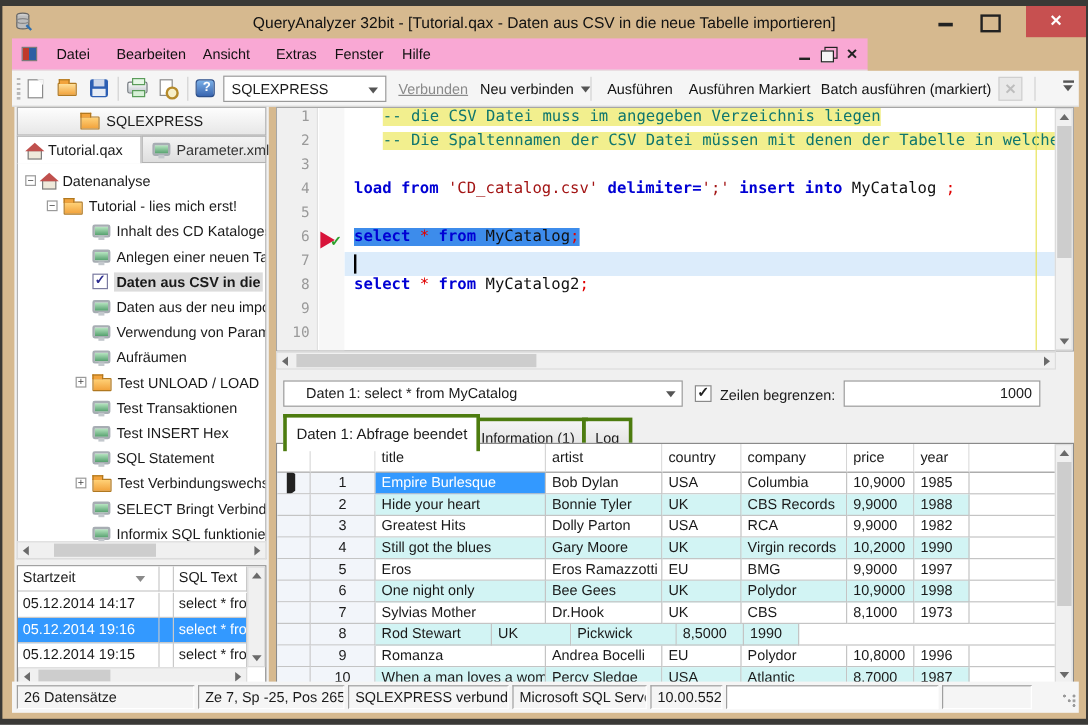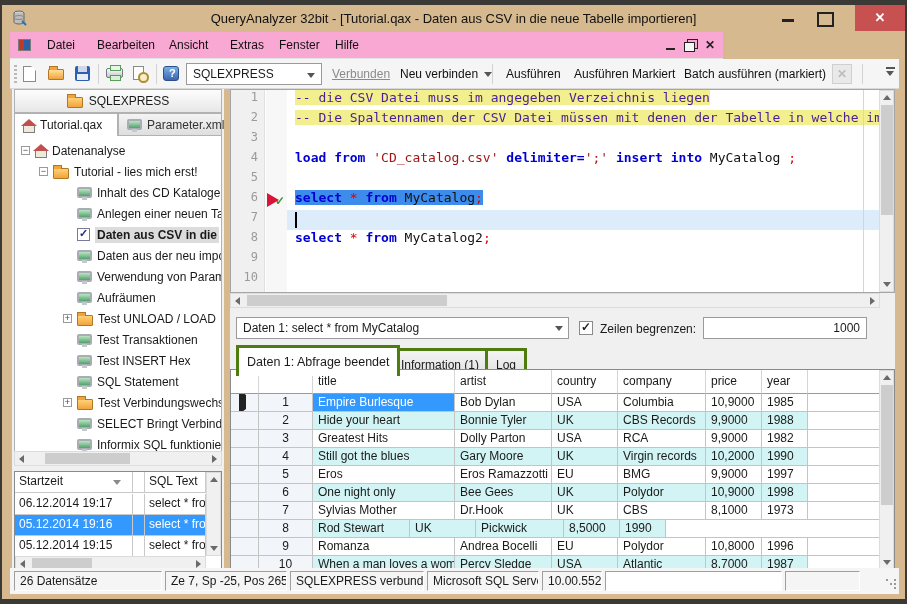--- a/index.html
+++ b/index.html
@@ -109,33 +109,33 @@
   #hist-hscroll { left:0; bottom:0; width:191px; height:14px; border-top:1px solid #dcdcdc; }
 
   
   #rightpane { position:absolute; left:228px; top:84px; width:665px; height:482px; background:#f0f0f0; }
   #editor { position:absolute; left:0; top:0; width:665px; height:204px; background:#fff; border:1px solid #a6a6a6; overflow:hidden; }
   #gutter { position:absolute; left:0; top:0; width:34px; height:100%; background:#f0f0f0; border-right:1px solid #e0e0e0; }
   #markers { position:absolute; left:35px; top:0; width:21px; height:100%; background:#f7f7f7; }
   .gnum { height:20px; line-height:20px; text-align:right; padding-right:6px; color:#9a9a9a; font:12px "DejaVu Sans Mono", monospace; }
   #code { position:absolute; left:56px; top:0; width:593px; height:100%; overflow:hidden; }
   .cl { position:absolute; left:0; width:100%; height:20px; line-height:20px; font:13px "DejaVu Sans Mono", monospace; white-space:pre; padding-left:8px; }
-  .cm { background:#f2ef8e; color:#4c1d95; }
+  .cm { background:#f2ef8e; color:#0f766e;margin-left:24px; }
   .kw { color:#0000d4; font-weight:bold; } .st { color:#a31515; } .op { color:#e00000; } .id { color:#111; }
   #line6-sel { display:inline-block; background:#3d8ceb; }
   #line7 { background:#dcecfb; }
   #caret { position:absolute; left:8px; top:2px; width:2px; height:16px; background:#000; }
   #margin-line { position:absolute; left:632px; top:0; width:1px; height:100%; background:#e8e45a; }
   #ed-vscroll { position:absolute; right:0; top:0; width:15px; height:202px; border-left:1px solid #dcdcdc; }
   #ed-hscroll { position:absolute; left:0; top:204px; width:650px; height:15px; }
   #flag { position:absolute; left:1px; top:103px; width:0; height:0; border-top:7px solid transparent; border-bottom:7px solid transparent; border-left:12px solid #d8143a; }
   #flag-check { position:absolute; left:9px; top:104px; color:#2ca02c; font-weight:bold; font-size:12px; }
 
   
-  #ds-combo { position:absolute; left:6px; top:228px; width:333px; height:22px; background:#fff; border:1px solid #9a9a9a; line-height:20px; padding-left:6px; overflow:hidden; white-space:nowrap; }
+  #ds-combo { position:absolute; left:6px; top:228px; width:333px; height:22px; background:#fff; border:1px solid #9a9a9a; line-height:20px; padding-left:18px; overflow:hidden; white-space:nowrap; }
   #ds-combo .arrow { position:absolute; right:5px; top:8px; border-left:4px solid transparent; border-right:4px solid transparent; border-top:5px solid #555; }
   #limit-check { position:absolute; left:349px; top:232px; width:14px; height:14px; background:#fff; border:1px solid #8a8a8a; }
   #limit-check::before { content:"✓"; position:absolute; left:1px; top:-2px; font-weight:bold; font-size:12px; color:#222; }
   #limit-label { position:absolute; left:370px; top:230px; line-height:20px; }
   #limit-input { position:absolute; left:473px; top:228px; width:164px; height:22px; background:#fff; border:1px solid #9a9a9a; line-height:20px; text-align:right; padding-right:6px; }
 
   
   .rtab { position:absolute; display:flex; align-items:center; padding:14px 8px; border:3px solid #4d7c0f; white-space:nowrap; }
   #rtab-0 { left:6px; top:256px; height:24px; background:#fff; border-bottom:none; z-index:2; font-size:12.5px; }
   #rtab-1 { left:160px; top:259px; height:21px; background:linear-gradient(#f4f4f4,#dedede); }
@@ -325,21 +325,21 @@
     </div>
 
     <div id="history">
       <div class="h-row hdr" style="top:0">
         <div class="h-cell hc-time">Startzeit</div>
         <div class="h-cell hc-mid"></div>
         <div class="h-cell hc-sql">SQL Text</div>
       </div>
       <span class="h-sort"></span>
       <div class="h-row" style="top:22px">
-        <div class="h-cell hc-time">06.12.2014 19:17</div>
+        <div class="h-cell hc-time">05.12.2014 14:17</div>
         <div class="h-cell hc-mid"></div>
         <div class="h-cell hc-sql">select * from M</div>
       </div>
       <div class="h-row sel" style="top:43px">
         <div class="h-cell hc-time">05.12.2014 19:16</div>
         <div class="h-cell hc-mid"></div>
         <div class="h-cell hc-sql">select * from M</div>
       </div>
       <div class="h-row" style="top:64px">
         <div class="h-cell hc-time">05.12.2014 19:15</div>

